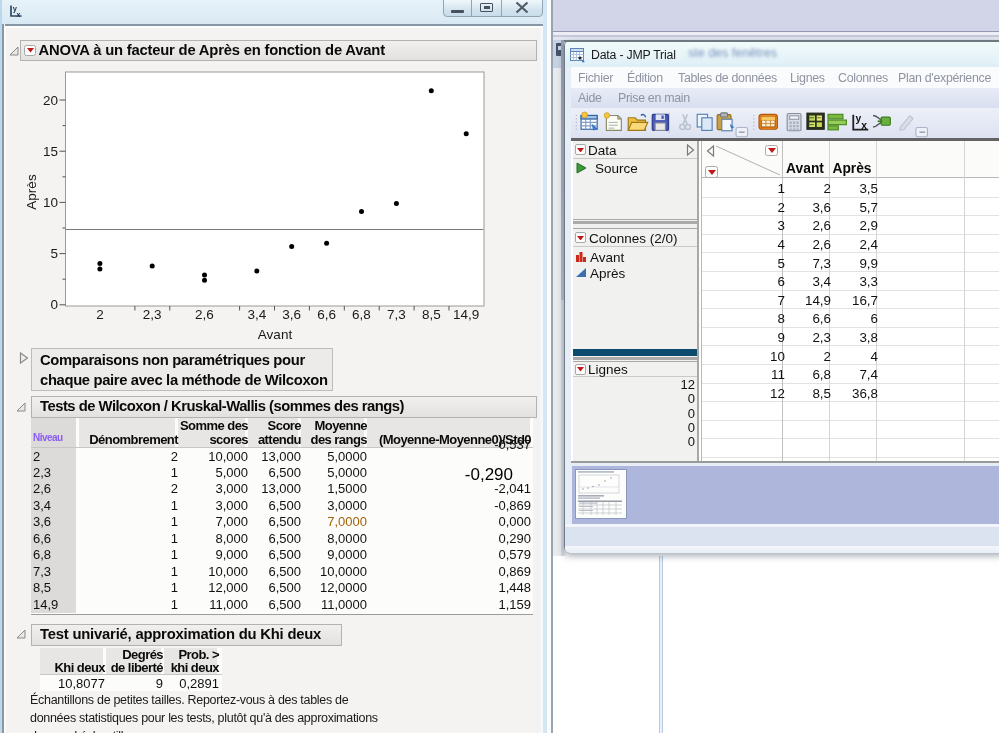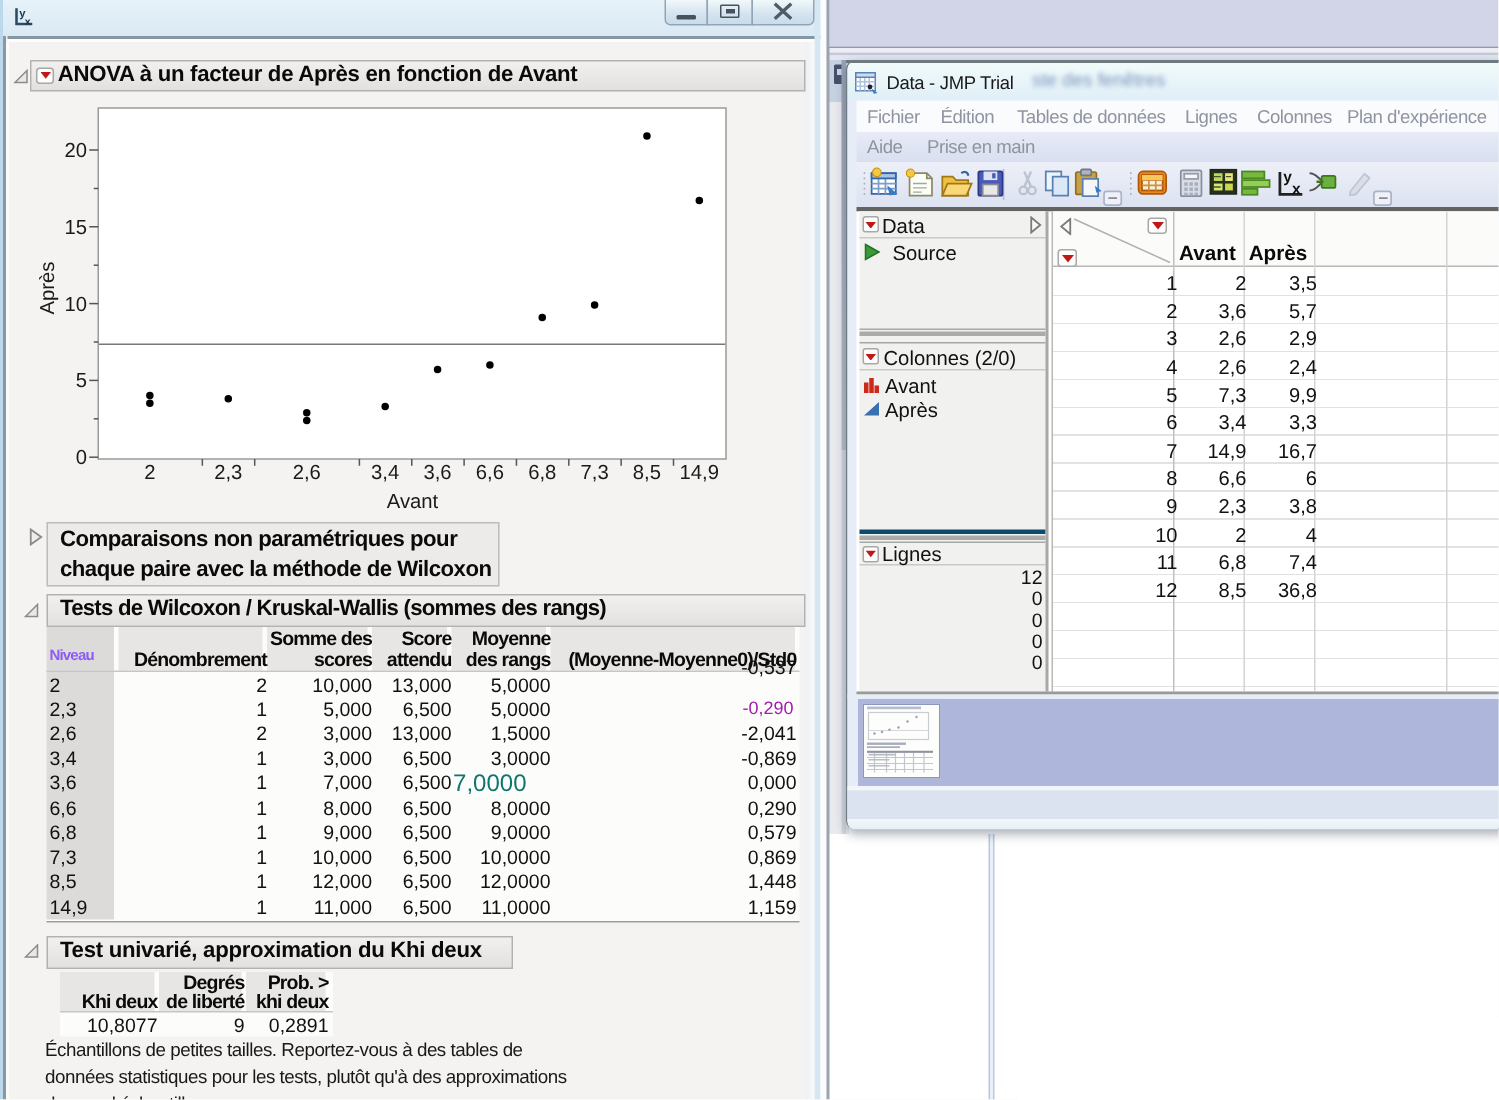--- a/index.html
+++ b/index.html
@@ -150,38 +150,38 @@
         <div class="a" style="right:355px;top:30.5px;font-size:13px;color:#111">2</div>
         <div class="a" style="right:285px;top:30.5px;font-size:13px;color:#111">10,000</div>
         <div class="a" style="right:232px;top:30.5px;font-size:13px;color:#111">13,000</div>
         <div class="a" style="right:166px;top:30.5px;font-size:13px;color:#111">5,0000</div>
         <div class="a" style="right:2px;top:19px;font-size:13px;color:#111">-0,537</div>
         <div class="a" style="left:2px;top:47.0px;font-size:13px;color:#111">2,3</div>
         <div class="a" style="right:355px;top:47.0px;font-size:13px;color:#111">1</div>
         <div class="a" style="right:285px;top:47.0px;font-size:13px;color:#111">5,000</div>
         <div class="a" style="right:232px;top:47.0px;font-size:13px;color:#111">6,500</div>
         <div class="a" style="right:166px;top:47.0px;font-size:13px;color:#111">5,0000</div>
-        <div class="a" style="right:4px;top:47.0px;font-size:12px;color:#a21caf">-0,290</div>
+        <div class="a" style="right:20px;top:47.0px;font-size:17px;color:#000000">-0,290</div>
         <div class="a" style="left:2px;top:63.4px;font-size:13px;color:#111">2,6</div>
         <div class="a" style="right:355px;top:63.4px;font-size:13px;color:#111">2</div>
         <div class="a" style="right:285px;top:63.4px;font-size:13px;color:#111">3,000</div>
         <div class="a" style="right:232px;top:63.4px;font-size:13px;color:#111">13,000</div>
         <div class="a" style="right:166px;top:63.4px;font-size:13px;color:#111">1,5000</div>
         <div class="a" style="right:2px;top:63.4px;font-size:13px;color:#111">-2,041</div>
         <div class="a" style="left:2px;top:79.8px;font-size:13px;color:#111">3,4</div>
         <div class="a" style="right:355px;top:79.8px;font-size:13px;color:#111">1</div>
         <div class="a" style="right:285px;top:79.8px;font-size:13px;color:#111">3,000</div>
         <div class="a" style="right:232px;top:79.8px;font-size:13px;color:#111">6,500</div>
         <div class="a" style="right:166px;top:79.8px;font-size:13px;color:#111">3,0000</div>
         <div class="a" style="right:2px;top:79.8px;font-size:13px;color:#111">-0,869</div>
         <div class="a" style="left:2px;top:96.3px;font-size:13px;color:#111">3,6</div>
         <div class="a" style="right:355px;top:96.3px;font-size:13px;color:#111">1</div>
         <div class="a" style="right:285px;top:96.3px;font-size:13px;color:#111">7,000</div>
         <div class="a" style="right:232px;top:96.3px;font-size:13px;color:#111">6,500</div>
-        <div class="a" style="right:182px;top:96.3px;font-size:16px;color:#0f766e">7,0000</div>
+        <div class="a" style="right:166px;top:96.3px;font-size:13px;color:#a16207">7,0000</div>
         <div class="a" style="right:2px;top:96.3px;font-size:13px;color:#111">0,000</div>
         <div class="a" style="left:2px;top:112.8px;font-size:13px;color:#111">6,6</div>
         <div class="a" style="right:355px;top:112.8px;font-size:13px;color:#111">1</div>
         <div class="a" style="right:285px;top:112.8px;font-size:13px;color:#111">8,000</div>
         <div class="a" style="right:232px;top:112.8px;font-size:13px;color:#111">6,500</div>
         <div class="a" style="right:166px;top:112.8px;font-size:13px;color:#111">8,0000</div>
         <div class="a" style="right:2px;top:112.8px;font-size:13px;color:#111">0,290</div>
         <div class="a" style="left:2px;top:129.2px;font-size:13px;color:#111">6,8</div>
         <div class="a" style="right:355px;top:129.2px;font-size:13px;color:#111">1</div>
         <div class="a" style="right:285px;top:129.2px;font-size:13px;color:#111">9,000</div>
@@ -388,21 +388,21 @@
    <svg class="a" style="left:113px;top:3px" width="9" height="12" viewBox="0 0 9 12">
           <path d="M1.5 1 L7.5 6 L1.5 11 Z" fill="#f8f8f6" stroke="#7a7a78" stroke-width="1.2"></path>
         </svg>
    <svg class="a" style="left:3px;top:21px" width="11" height="12" viewBox="0 0 11 12">
           <path d="M1 1 L10 6 L1 11 Z" fill="#3a9a3a" stroke="#227022" stroke-width="1"></path>
         </svg>
    <div class="a" style="left:22px;top:20px;font-size:13.5px;color:#111">Source</div>
  </div>
  <div class="a" style="left:9px;top:181px;width:124px;height:3px;background:#ababa9"></div>
 
- <div class="a" style="left:9px;top:188px;width:124px;height:128px;border-top:1px solid #a8a8a6;border-bottom:3px solid #0c4a6e;background:#f1f1ef">
+ <div class="a" style="left:9px;top:188px;width:124px;height:128px;border-top:1px solid #a8a8a6;border-bottom:7px solid #0c4a6e;background:#f1f1ef">
    <div class="a" style="left:0;top:0;width:124px;height:17.5px;border-bottom:1px solid #c9c9c7"></div>
    <div class="a" style="left:1.5px;top:3px;width:11px;height:11px;background:#fdfdfd;border:1px solid #a8a8a6;border-radius:2px"></div>
    <svg class="a" style="left:3.5px;top:6.5px" width="7" height="4.5" viewBox="0 0 8 5">
           <path d="M0 0 H8 L4 5 Z" fill="#c01818"></path>
         </svg>
    <div class="a" style="left:16px;top:1.5px;font-size:13.5px;color:#111">Colonnes (2/0)</div>
    <svg class="a" style="left:1.5px;top:22px" width="12" height="11" viewBox="0 0 12 11">
           <rect x="1" y="4" width="3" height="7" fill="#cc2a1a"></rect>
           <rect x="4.5" y="1" width="3" height="10" fill="#cc2a1a"></rect>
           <rect x="8" y="6" width="3" height="5" fill="#cc2a1a"></rect>

